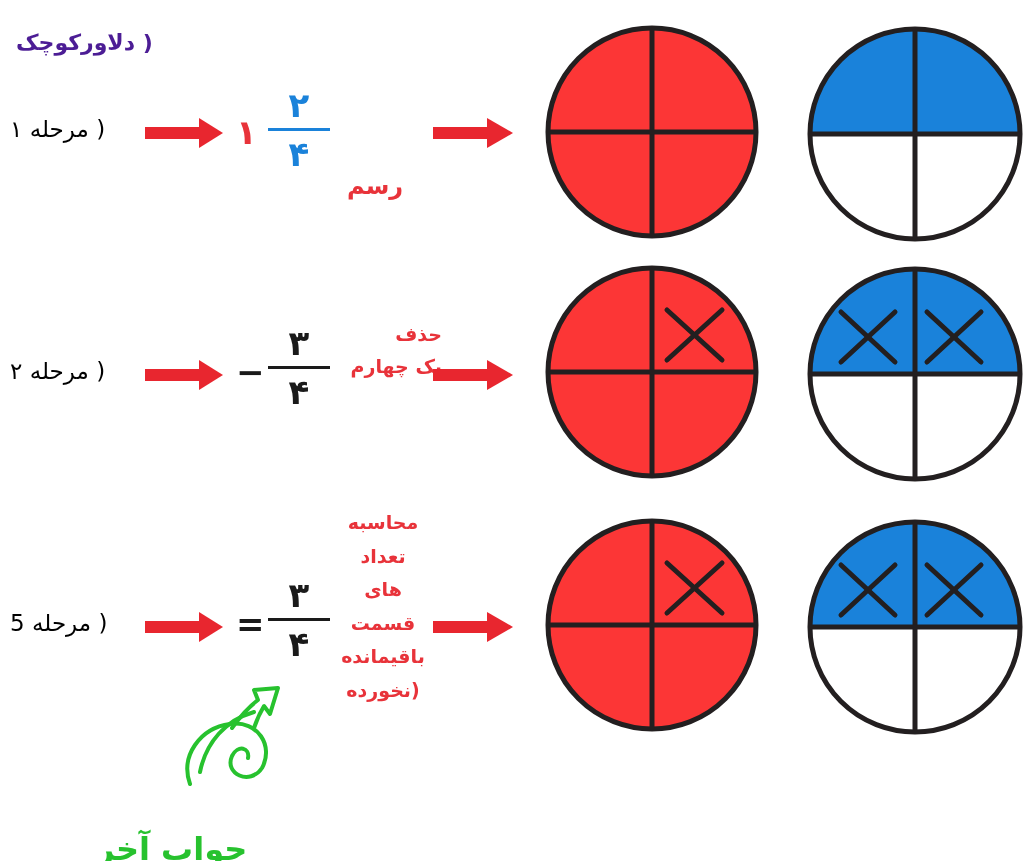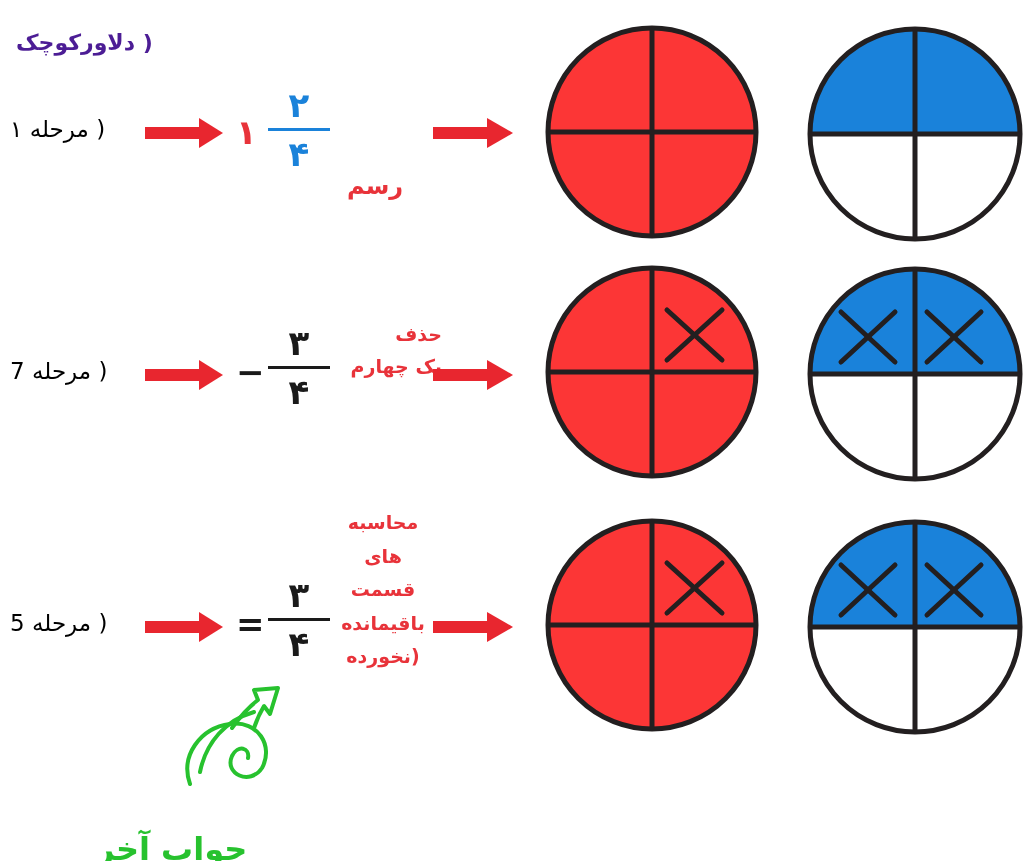--- a/index.html
+++ b/index.html
@@ -33,21 +33,21 @@
   <span class="den">۴</span>
 </div>
 <div class="abs rtext" style="left:342px; top:124px; font-size:24px; width:66px;margin-top:48px;">
   <div>رسم</div>
 </div>
 <svg class="arrow" style="left:433px; top:118px;" width="80" height="30">
   <rect x="0" y="9" width="56" height="12" fill="#e8262f"></rect>
     <polygon points="54,0 80,15 54,30" fill="#e8262f"></polygon>
 </svg>
 
-<div class="abs stage" style="left:10px; top:358px;">( مرحله 7</div>
+<div class="abs stage" style="left:10px; top:358px;">( مرحله ۲</div>
 <svg class="arrow" style="left:145px; top:360px;" width="78" height="30">
   <rect x="0" y="9" width="56" height="12" fill="#e8262f"></rect>
     <polygon points="54,0 78,15 54,30" fill="#e8262f"></polygon>
 </svg>
 <div class="abs" style="left:236px; top:352px; font-size:34px; font-weight:bold; color:#1a1a1a;">−</div>
 <div class="frac" style="left:268px; top:324px; width:62px; color:#1a1a1a;">
   <span class="num">۳</span>
   <span class="bar" style="background:#1a1a1a;"></span>
   <span class="den">۴</span>
 </div>
@@ -66,20 +66,21 @@
     <polygon points="54,0 78,15 54,30" fill="#e8262f"></polygon>
 </svg>
 <div class="abs" style="left:236px; top:604px; font-size:34px; font-weight:bold; color:#1a1a1a;">=</div>
 <div class="frac" style="left:268px; top:576px; width:62px; color:#1a1a1a;">
   <span class="num">۳</span>
   <span class="bar" style="background:#1a1a1a;"></span>
   <span class="den">۴</span>
 </div>
 <div class="abs rtext" style="left:318px; top:506px; font-size:19px; width:130px; line-height:33.5px;">
   <div>محاسبه</div>
+  <div>تعداد</div>
   <div>های</div>
   <div>قسمت</div>
   <div>باقیمانده</div>
   <div>(نخورده</div>
 </div>
 <svg class="arrow" style="left:433px; top:612px;" width="80" height="30">
   <rect x="0" y="9" width="56" height="12" fill="#e8262f"></rect>
     <polygon points="54,0 80,15 54,30" fill="#e8262f"></polygon>
 </svg>
 

